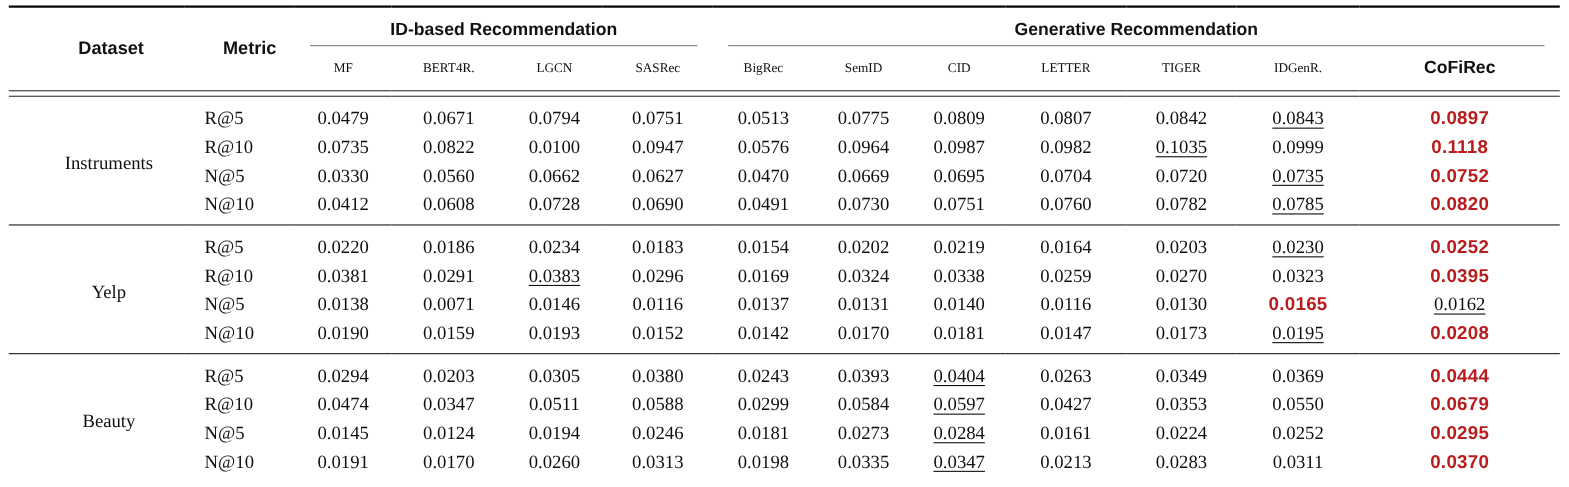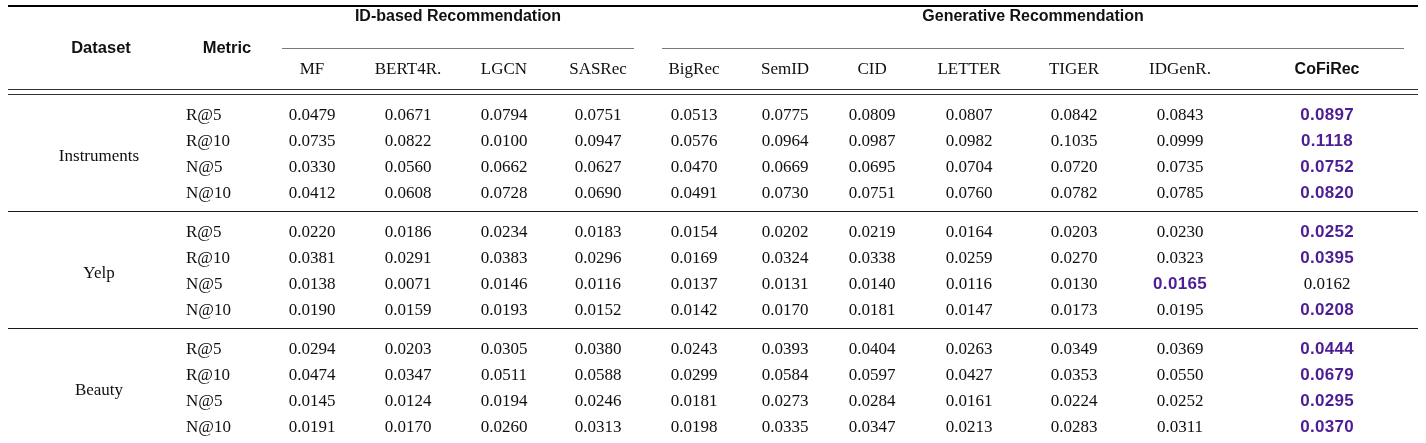--- a/index.html
+++ b/index.html
@@ -33,26 +33,26 @@
   .h-dataset { padding-left: 26px; }
   .h-metric  { padding-left: 18px; margin-top: 36px; }
   th.group { vertical-align: bottom; }
   .group-label {
     font-family: "Liberation Sans", sans-serif;
     font-weight: 700;
     font-size: 16px;
     color: #111111;
     text-align: center;
     margin: 0 14px;
-    padding-bottom: 23px;
+    padding-bottom: 4px;
     border-bottom: 1px solid #7a7a7a;
   }
   tr.model-row { height: 40px; }
   .model-th {
-    font-size: 17px;
+    font-size: 12px;
     text-align: center;
     vertical-align: middle;
     font-weight: normal;
   }
   .model-th.hl {
     font-family: "Liberation Sans", sans-serif;
     font-weight: 700;
     font-size: 16px;
   }
   tr.dblrule td {
@@ -67,23 +67,24 @@
   tbody.block tr:last-child td { padding-bottom: 5px; }
   tbody.sep tr:first-child td { border-top: 1px solid #1a1a1a; }
   .dataset-cell { text-align: center; padding-left: 22px; }
   .metric-cell  { text-align: left; padding-left: 18px; }
   .val { text-align: center; }
   .best {
     font-family: "Liberation Sans", sans-serif;
     font-weight: 700;
     font-size: 15.5px;
     letter-spacing: 0.3px;
-    color: #4c1d95;
+    color: #b91c1c;
   }
   .second {
+    text-decoration: underline;
     text-underline-offset: 3px;
     text-decoration-thickness: 1px;
   }
 </style>
 </head>
 <body>
 
 <div class="page">
   <table class="results" id="results-table">
     <colgroup>

